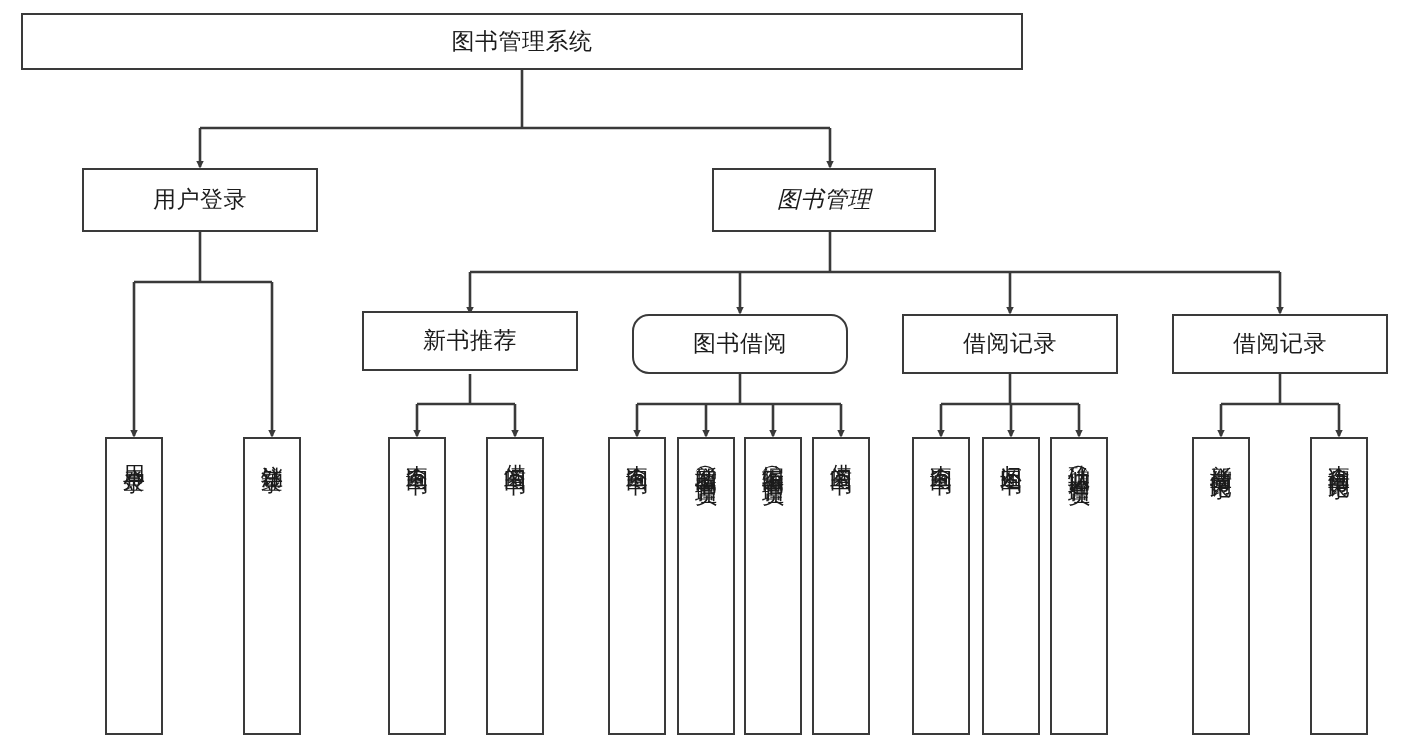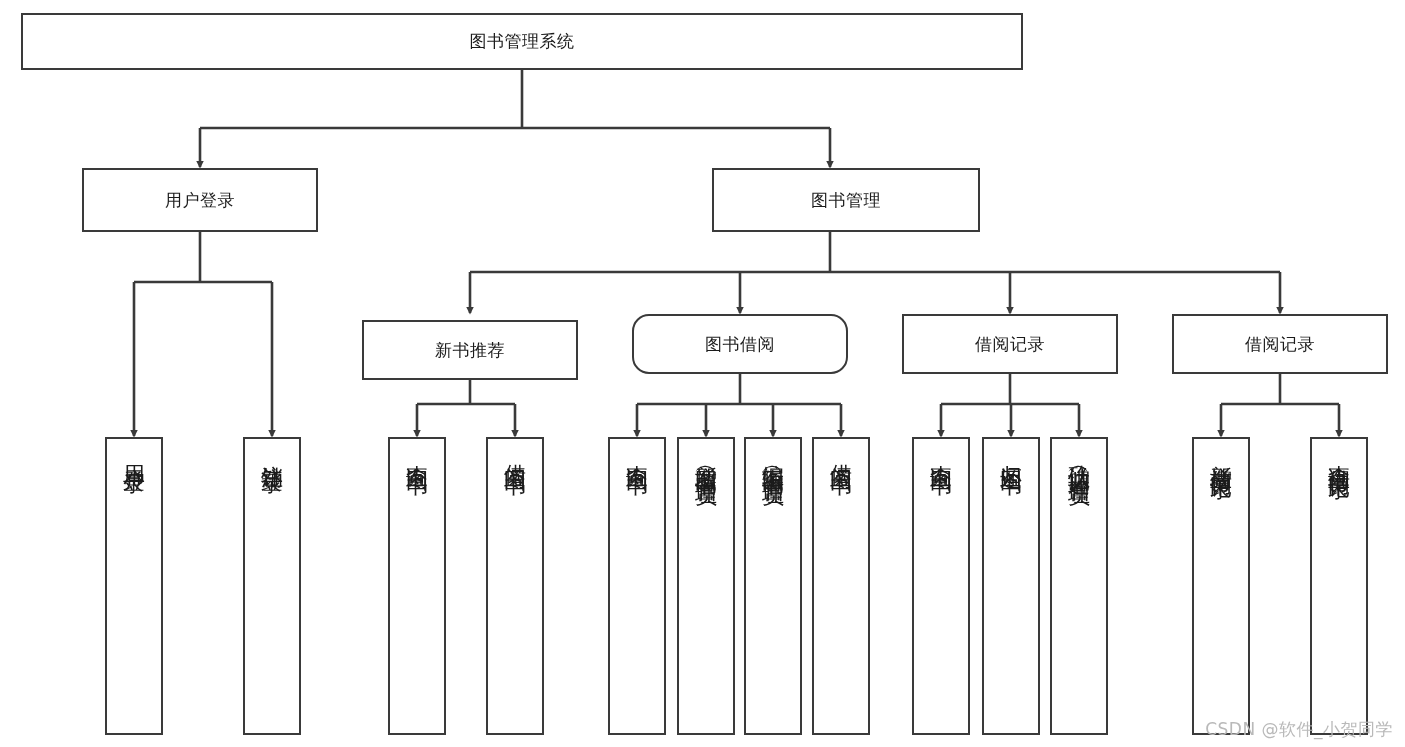--- a/index.html
+++ b/index.html
@@ -25,21 +25,21 @@
     color:#1b1b1b;
   }
   .node .label{
     display:block;
     text-align:center;
     line-height:1.18;
     color:#1b1b1b;
   }
   
   .node.h .label{
-    font-size:17px;
+    font-size:23px;
     letter-spacing:0.5px;
     white-space:nowrap;
   }
   
   .node.v{
     align-items:flex-start;
     justify-content:center;
     padding-top:8px;
   }
   .node.v .label{
@@ -109,24 +109,24 @@
         <path d="M1339,404 L1339,436" marker-end="url(#arrow)"></path>
       </g>
   </svg>
   <div id="node-layer">
       <div class="node h" style="left: 21px; top: 13px; width: 1002px; height: 57px;">
         <span class="label">图书管理系统</span>
       </div>
       <div class="node h" style="left: 82px; top: 168px; width: 236px; height: 64px;">
         <span class="label">用户登录</span>
       </div>
-      <div class="node h" style="left: 712px; top: 168px; width: 268px; height: 64px;">
+      <div class="node h" style="left: 712px; top: 168px; width: 224px; height: 64px; font-style: italic;">
         <span class="label">图书管理</span>
       </div>
-      <div class="node h" style="left: 362px; top: 320px; width: 216px; height: 60px;">
+      <div class="node h" style="left: 362px; top: 311px; width: 216px; height: 60px;">
         <span class="label">新书推荐</span>
       </div>
       <div class="node h" style="left: 632px; top: 314px; width: 216px; height: 60px; border-radius: 17px;">
         <span class="label">图书借阅</span>
       </div>
       <div class="node h" style="left: 902px; top: 314px; width: 216px; height: 60px;">
         <span class="label">借阅记录</span>
       </div>
       <div class="node h" style="left: 1172px; top: 314px; width: 216px; height: 60px;">
         <span class="label">借阅记录</span>
@@ -164,14 +164,13 @@
       <div class="node v" style="left: 1050px; top: 437px; width: 58px; height: 298px;">
         <span class="label">确认归还（管理员）</span>
       </div>
       <div class="node v" style="left: 1192px; top: 437px; width: 58px; height: 298px;">
         <span class="label">新增借阅记录</span>
       </div>
       <div class="node v" style="left: 1310px; top: 437px; width: 58px; height: 298px;">
         <span class="label">查询借阅记录</span>
       </div>
     </div>
-  <div class="watermark">CSDN @软件_小贺同学</div>
 </div>
 
 </body></html>

